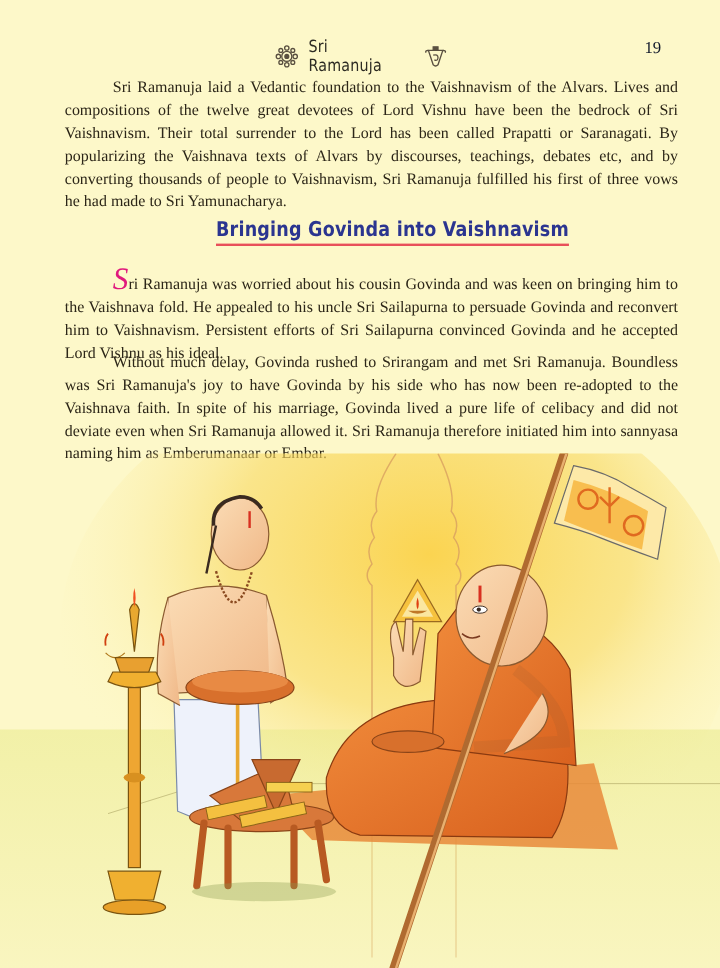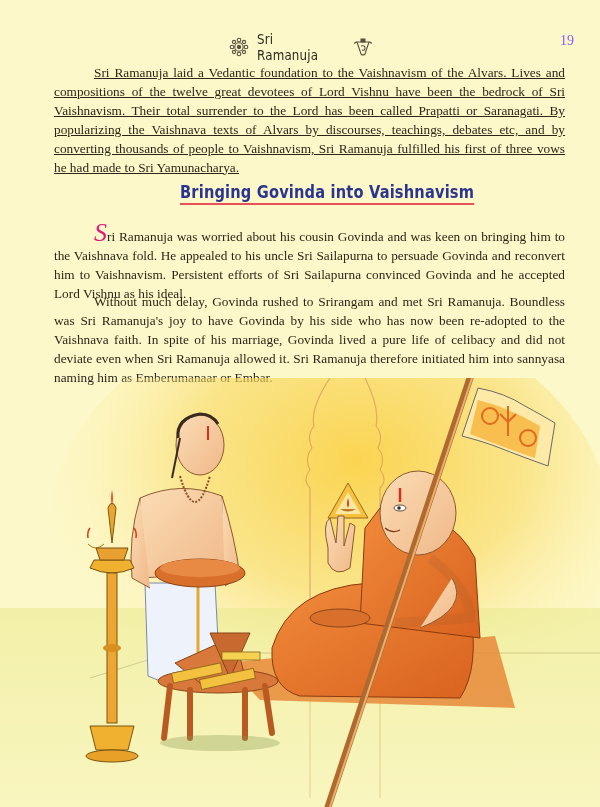--- a/index.html
+++ b/index.html
@@ -21,32 +21,32 @@
       display: flex; align-items: center; gap: 8px;
     }
     .head-title {
       font-family: "DejaVu Sans", "Liberation Sans", sans-serif;
       font-size: 14px; letter-spacing: 0.2px; color: #2c2a22;
       transform: scaleX(0.85); transform-origin: left center;
       display: inline-block; width: 88px;
     }
     .head-icon { width: 20px; height: 20px; display: inline-block; }
     .page-number {
-      position: absolute; left: 560px; top: 5px;
-      font-size: 14px; color: #8b5cf6; text-align: right;
+      position: absolute; left: 537px; top: 5px;
+      font-size: 14px; color: #0f172a; text-align: right;
     }
 
     
     .para {
       position: absolute; left: 54px; width: 511px;
       font-size: 13.3px; line-height: 18.9px;
       text-align: justify; color: #2c2618;
     }
     .para.indent { text-indent: 40px; }
-    #para1 { top: 64px; text-decoration: underline; }
+    #para1 { top: 64px; }
     #para2 { top: 228px; }
     #para3 { top: 293px; }
 
     .drop-cap {
       font-family: "Liberation Serif", serif;
       font-style: italic; font-size: 26px; color: #e0197d;
       line-height: 10px; margin-right: 0px;
     }
 
     .section-heading {

